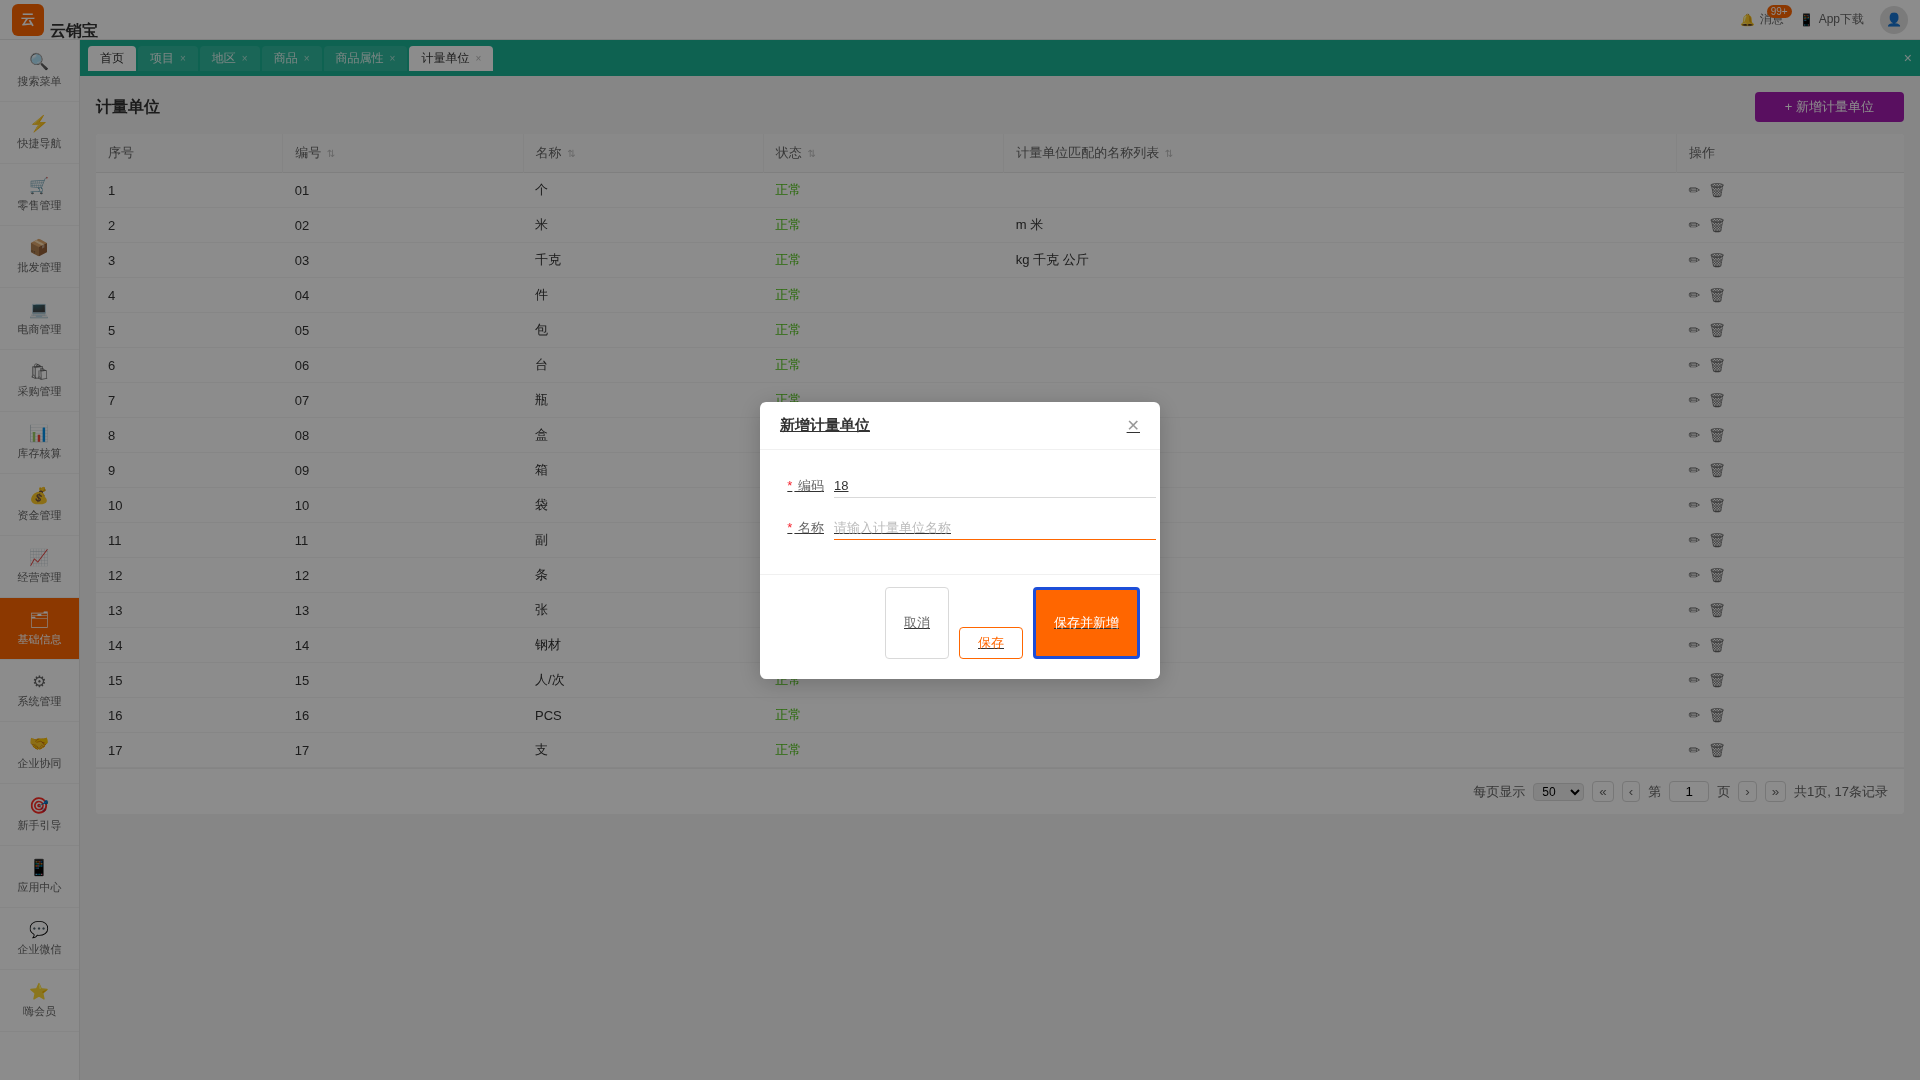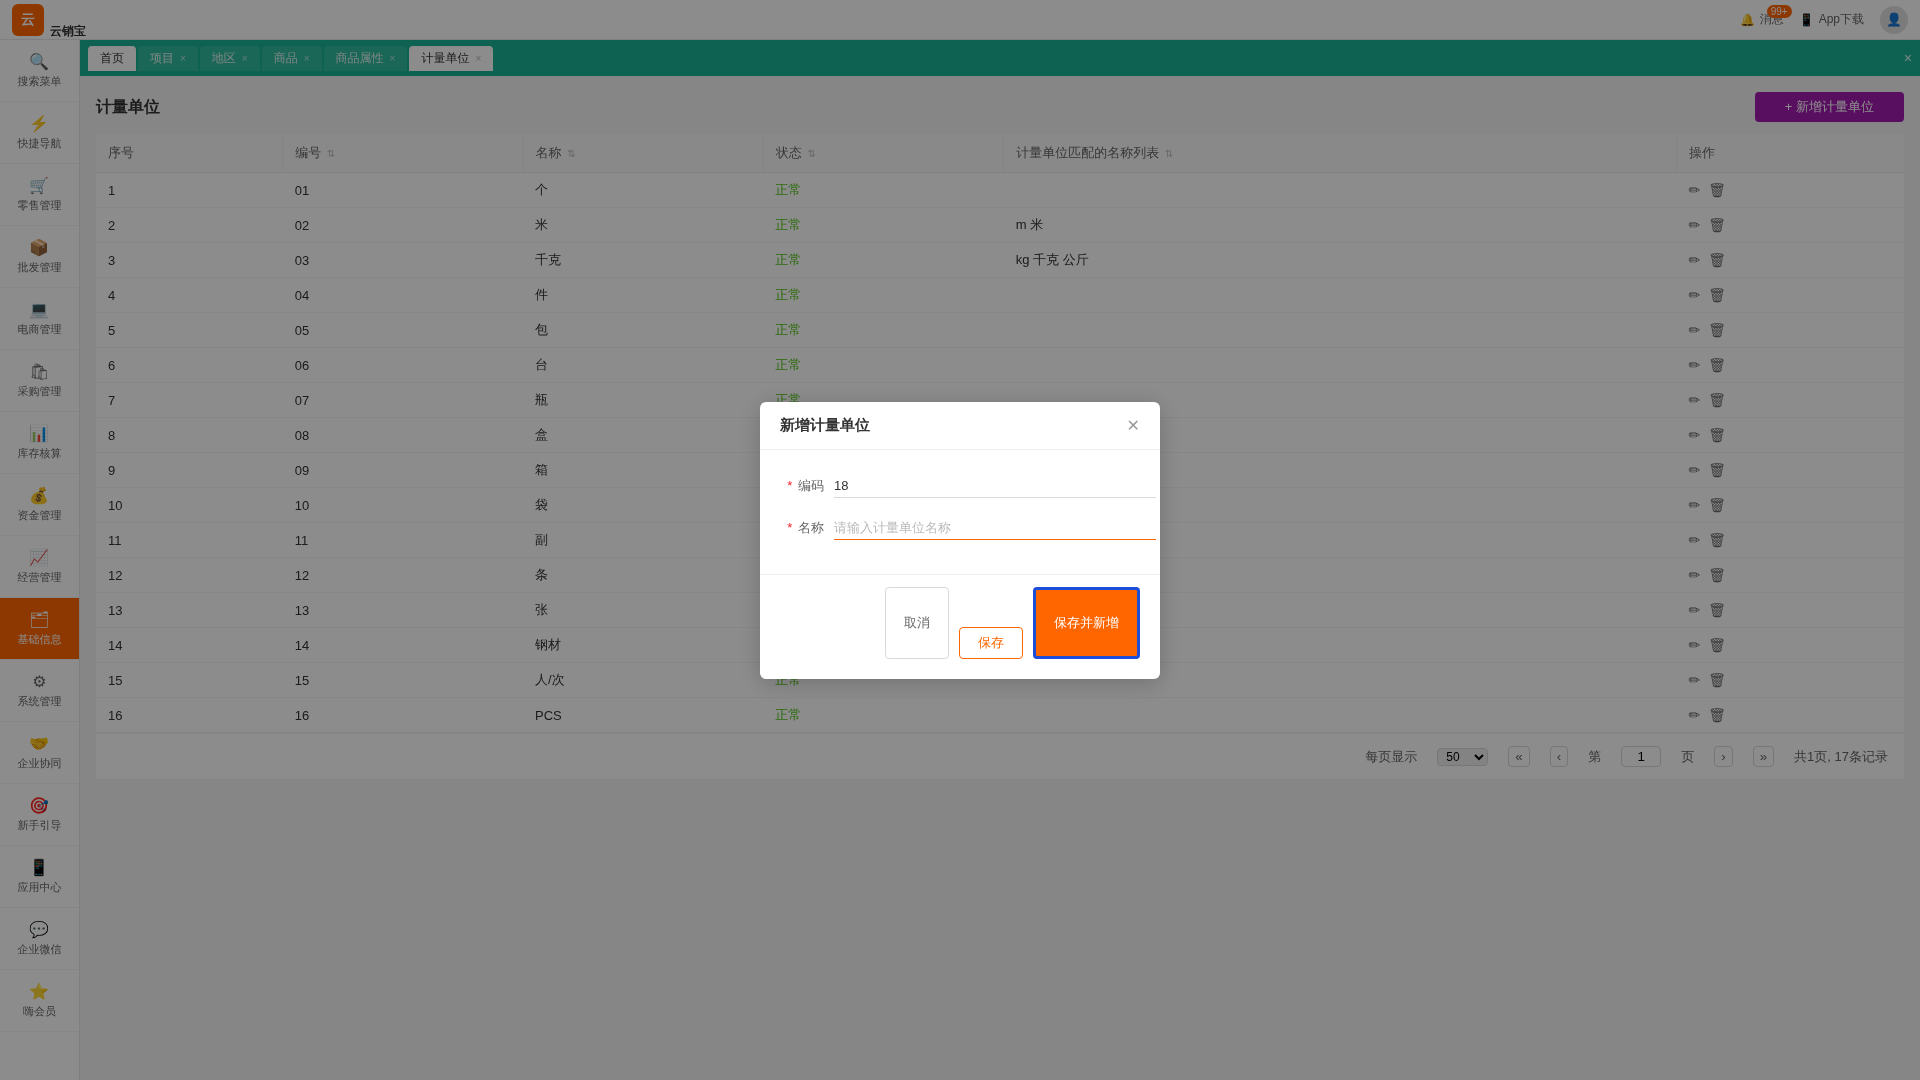--- a/index.html
+++ b/index.html
@@ -3,21 +3,21 @@
   <meta charset="utf-8">
   <style>
     * { box-sizing: border-box; margin: 0; padding: 0; }
     body { font-family: "Microsoft YaHei", "PingFang SC", sans-serif; font-size: 13px; background: #f0f2f5; color: #333; height: 1080px; width: 1920px; overflow: hidden; display: flex; flex-direction: column; }
 
     
     .top-bar { height: 40px; background: #fff; border-bottom: 1px solid #e8e8e8; display: flex; align-items: center; padding: 0 12px; justify-content: space-between; flex-shrink: 0; }
     .top-bar-left { display: flex; align-items: center; gap: 8px; }
     .logo-area { display: flex; align-items: center; gap: 6px; }
     .logo-icon { width: 32px; height: 32px; background: #f60; border-radius: 6px; display: flex; align-items: center; justify-content: center; color: #fff; font-size: 14px; font-weight: bold; }
-    .logo-text { font-size: 12px; font-weight: bold; color: #333; margin-top: 23px; }
+    .logo-text { font-size: 16px; font-weight: bold; color: #333; margin-top: 23px; }
     .top-bar-right { display: flex; align-items: center; gap: 16px; }
     .notification-btn { position: relative; cursor: pointer; display: flex; align-items: center; gap: 4px; color: #666; font-size: 12px; }
     .badge { position: absolute; top: -6px; right: -8px; background: #f60; color: #fff; border-radius: 10px; font-size: 10px; padding: 1px 4px; min-width: 16px; text-align: center; }
     .app-download { display: flex; align-items: center; gap: 4px; color: #666; font-size: 12px; cursor: pointer; }
     .user-avatar { width: 28px; height: 28px; background: #e0e0e0; border-radius: 50%; cursor: pointer; overflow: hidden; display: flex; align-items: center; justify-content: center; }
 
     
     .main-layout { display: flex; flex: 1; overflow: hidden; }
 
     
@@ -50,27 +50,27 @@
     table { width: 100%; border-collapse: collapse; }
     thead tr { background: #fafafa; border-bottom: 1px solid #e8e8e8; }
     th { padding: 10px 12px; text-align: left; font-weight: normal; color: #666; font-size: 13px; border-right: 1px solid #f0f0f0; white-space: nowrap; }
     th:last-child { border-right: none; }
     td { padding: 8px 12px; border-bottom: 1px solid #f5f5f5; font-size: 13px; color: #333; }
     .status-normal { color: #52c41a; text-align: center; }
     .action-btns { display: flex; gap: 8px; }
     .action-btn { cursor: pointer; color: #666; font-size: 14px; }
 
     
-    .pagination { display: flex; align-items: center; justify-content: flex-end; padding: 12px 16px; background: #fff; border-top: 1px solid #f0f0f0; gap: 20px; font-size: 13px; color: #666; }
+    .pagination { display: flex; align-items: center; justify-content: flex-end; padding: 12px 16px; background: #fff; border-top: 1px solid #f0f0f0; gap: 8px; font-size: 13px; color: #666; }
     .pagination select { border: 1px solid #d9d9d9; border-radius: 4px; padding: 0 4px; font-size: 12px; }
     .pagination-btn { cursor: pointer; padding: 2px 6px; border: 1px solid #d9d9d9; border-radius: 4px; background: #fff; color: #666; }
     .page-input { width: 40px; border: 1px solid #d9d9d9; border-radius: 4px; padding: 2px 4px; text-align: center; }
 
     
-    .overlay { position: fixed; top: 0; left: 0; width: 100%; height: 100%; background: rgba(0,0,0,0.45); z-index: 100; display: flex; align-items: center; justify-content: center; }
+    .overlay { position: fixed; top: 0; left: 0; width: 100%; height: 100%; background: rgba(0,0,0,0.45); z-index: 100; display: flex; align-items: center; justify-content: center; text-decoration: underline; }
 
     
     .modal { background: #fff; border-radius: 6px; width: 400px; box-shadow: 0 4px 24px rgba(0,0,0,0.2); overflow: hidden; }
     .modal-header { display: flex; align-items: center; justify-content: space-between; padding: 14px 20px; border-bottom: 1px solid #f0f0f0; }
     .modal-title { font-size: 15px; font-weight: bold; color: #333; }
     .modal-close { cursor: pointer; color: #999; font-size: 16px; }
     .modal-body { padding: 24px 4px 16px; }
     .form-row { display: flex; align-items: center; margin-bottom: 18px; }
     .form-label { width: 60px; text-align: right; font-size: 13px; color: #666; flex-shrink: 0; margin-right: 10px; }
     .required-star { color: #f5222d; margin-right: 2px; }
@@ -428,20 +428,33 @@
       <td>PCS</td>
       <td><span class="status-normal">正常</span></td>
       <td></td>
       <td>
         <div class="action-btns">
           <span class="action-btn">✏</span>
           <span class="action-btn">🗑</span>
         </div>
       </td>
     </tr>
+              <tr>
+      <td>17</td>
+      <td>17</td>
+      <td>支</td>
+      <td><span class="status-normal">正常</span></td>
+      <td></td>
+      <td>
+        <div class="action-btns">
+          <span class="action-btn">✏</span>
+          <span class="action-btn">🗑</span>
+        </div>
+      </td>
+    </tr>
             </tbody>
         </table>
 
         <div class="pagination">
           <span>每页显示</span>
           <select>
             <option>50</option>
             <option>10</option>
             <option>20</option>
             <option>100</option>

